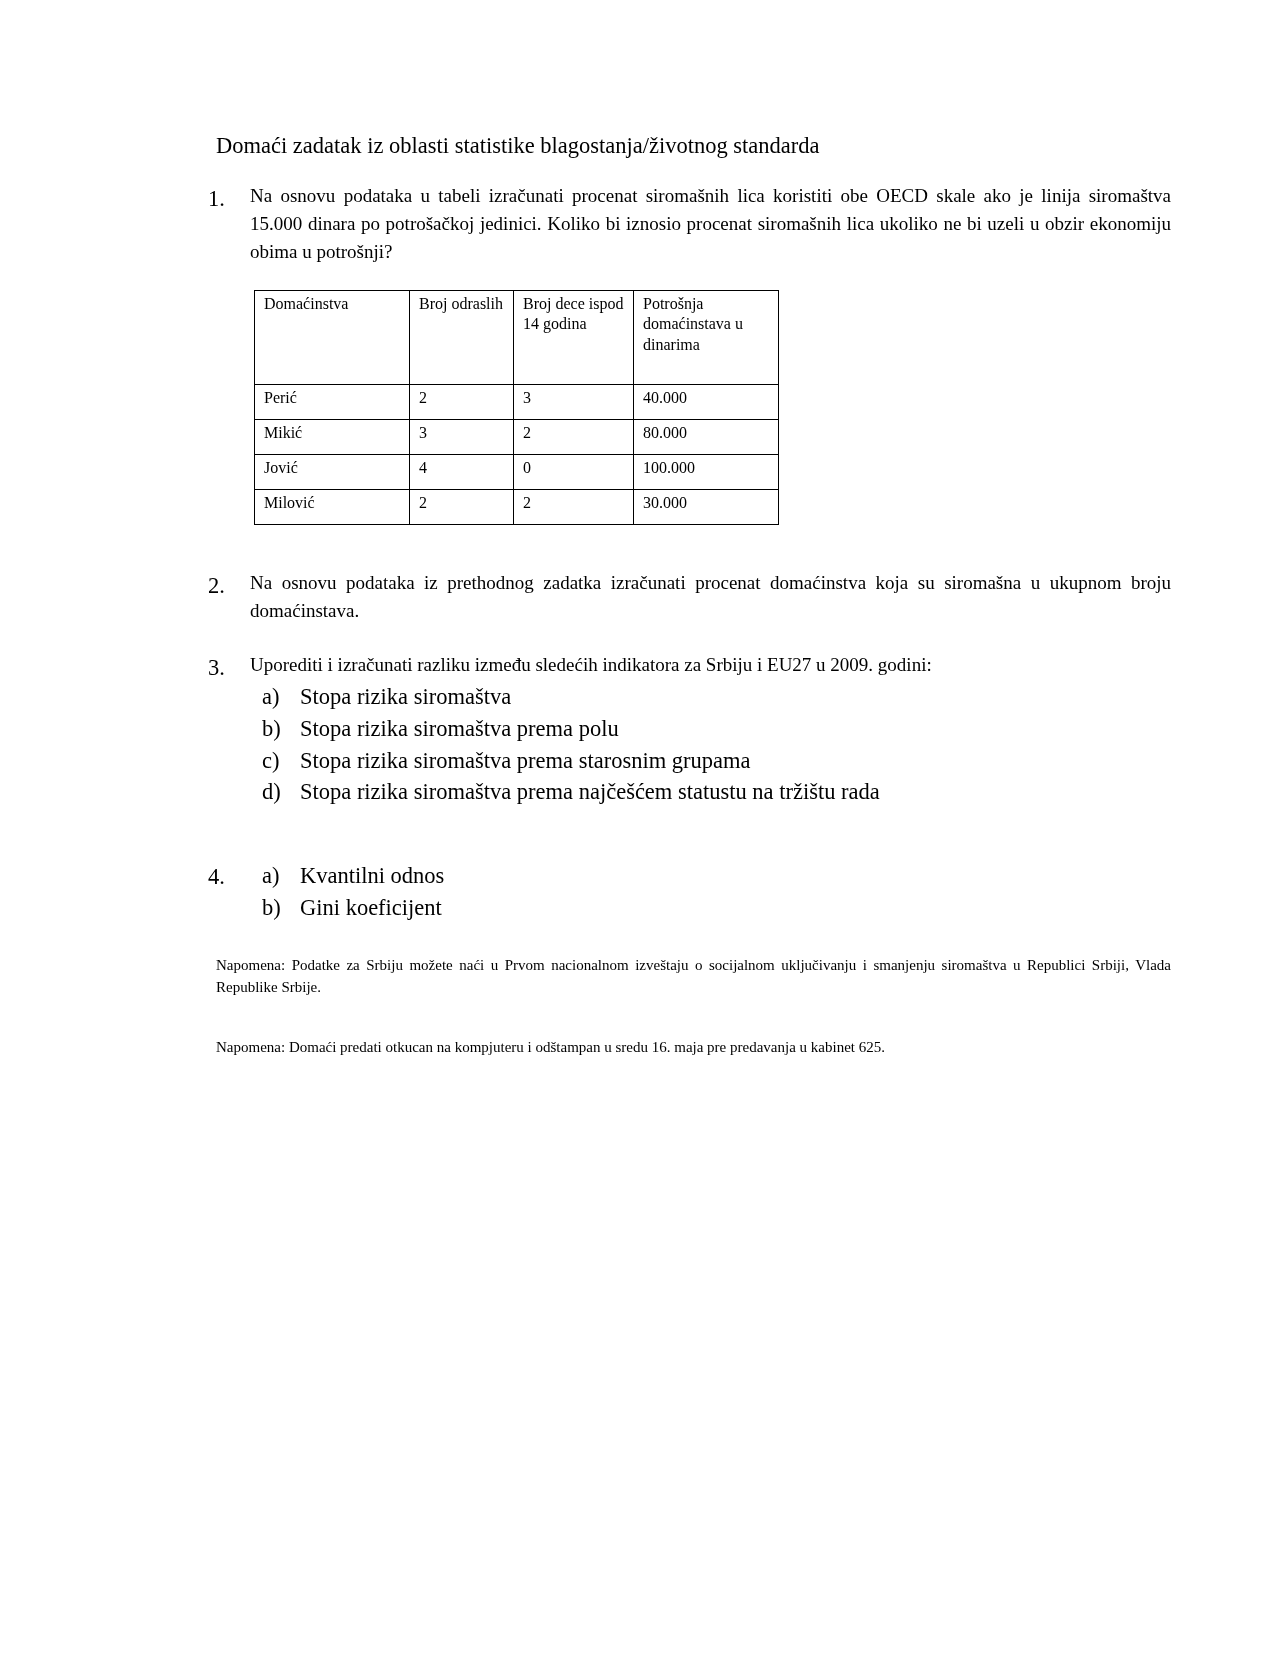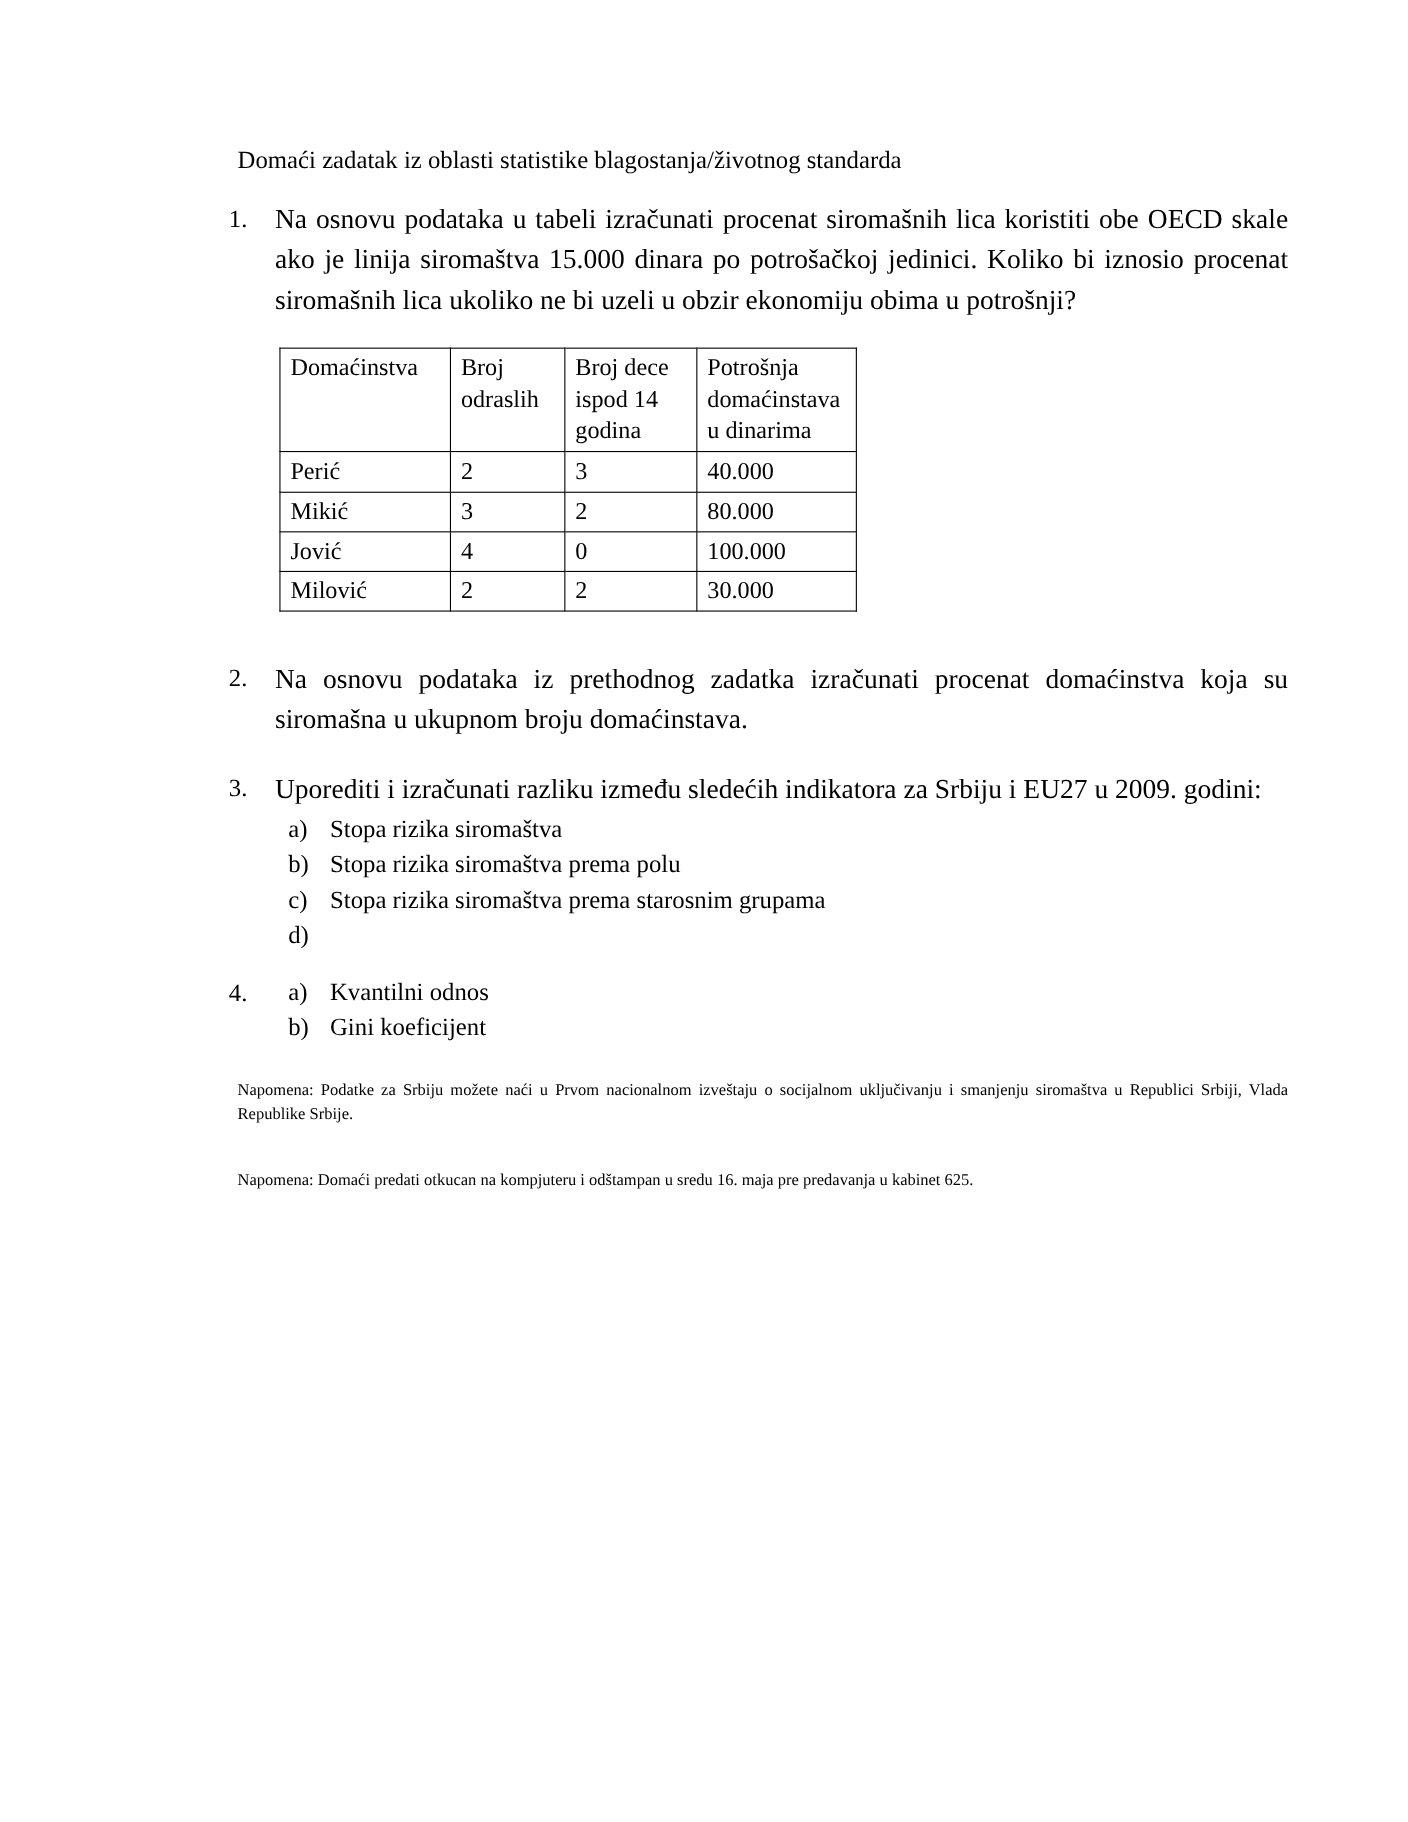--- a/index.html
+++ b/index.html
@@ -37,21 +37,21 @@
   .item .marker {
     position: absolute;
     left: 0;
     top: 0;
     width: 34px;
     text-align: left;
     font-size: 22.5px;
     line-height: 1.47;
   }
   .item-body {
-    font-size: 25px;
+    font-size: 19px;
     line-height: 1.47;
     text-align: justify;
     text-justify: inter-word;
   }
   .item-body.nojust {
     text-align: left;
   }
   
   .sublist {
     margin: 2px 0 0 0;
@@ -70,21 +70,21 @@
     top: 0;
   }
   
   .table-wrap {
     margin: 24px 0 0 46px;
   }
   table.data-table {
     border-collapse: collapse;
     table-layout: fixed;
     width: 524px;
-    font-size: 22px;
+    font-size: 16px;
   }
   table.data-table td,
   table.data-table th {
     border: 1.3px solid #000000;
     padding: 3px 7px 4px 9px;
     text-align: left;
     vertical-align: top;
     font-weight: normal;
     line-height: 1.28;
   }
@@ -188,20 +188,21 @@
       <li>
         <span class="sub-marker">b)</span>
         <span>Stopa rizika siromaštva prema polu</span>
       </li>
       <li>
         <span class="sub-marker">c)</span>
         <span>Stopa rizika siromaštva prema starosnim grupama</span>
       </li>
       <li>
         <span class="sub-marker">d)</span>
+        <span>Stopa rizika siromaštva prema najčešćem statustu na tržištu rada</span>
       </li>
     </ul>
   </div>
 
   <div class="spacer-small"></div>
 
   <div class="item">
     <span class="marker">4.</span>
     <ul class="sublist">
       <li>

